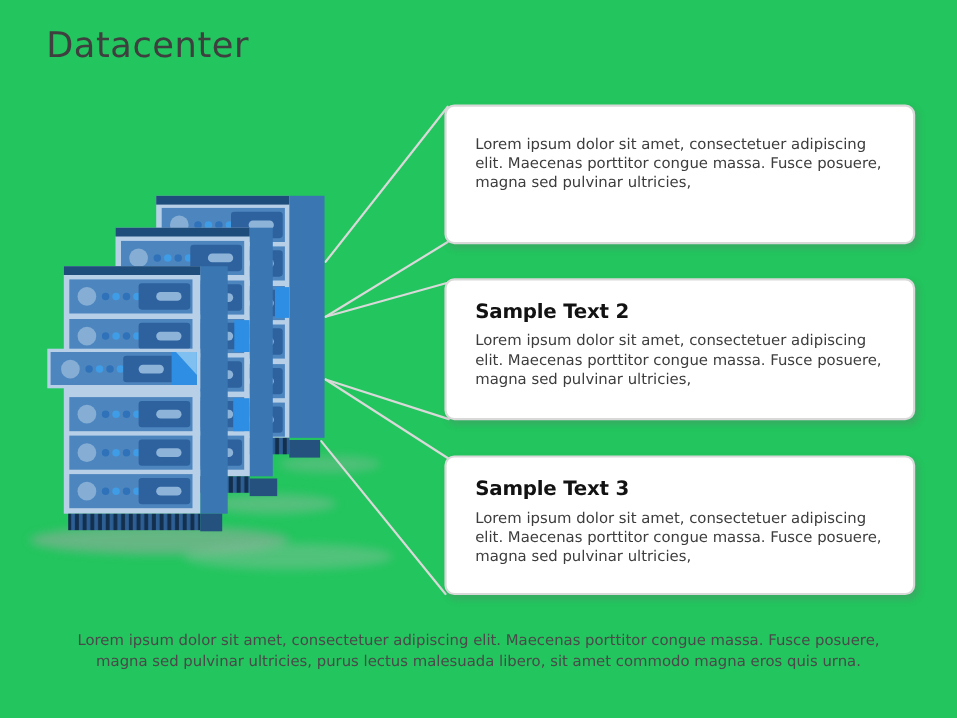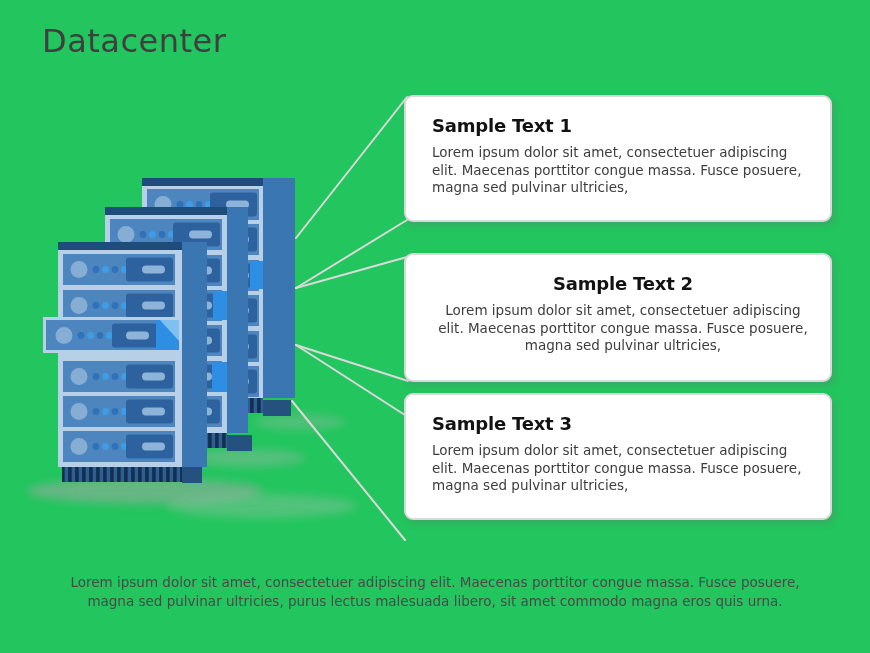--- a/index.html
+++ b/index.html
@@ -17,22 +17,22 @@
     color:#3f3f3f;z-index:3;
   }
   .illustration{position:absolute;left:0;top:0;z-index:1;}
   .callout{
     position:absolute;left:404px;width:428px;box-sizing:border-box;
     background:#ffffff;border:2px solid #d9d9d9;border-radius:9px;
     box-shadow:3px 4px 6px rgba(110,110,110,0.28);
     padding:18px 16px 0 26px;z-index:2;
   }
   .callout-1{top:95px;height:127px;}
-  .callout-2{top:253px;height:129px;text-align:center;}
-  .callout-3{top:393px;height:127px;}
+  .callout-2{top:253px;height:129px;}
+  .callout-3{top:414px;height:127px;}
   .callout h2{
     margin:0;font-size:18px;font-weight:bold;letter-spacing:-0.2px;
     color:#121212;
   }
   .callout p{
     margin:8px 0 0 0;font-size:13.5px;line-height:17.6px;color:#3d3d3d;
   }
   .highlights{position:absolute;left:0;top:566px;width:870px;z-index:2;text-align:center;}
   .highlights h2{
     margin:0;font-size:19px;font-weight:bold;color:#383838;line-height:24px;
@@ -139,21 +139,20 @@
         <rect x="126" y="331.5" width="23" height="8" rx="4" fill="#8db3d9"></rect>
         <rect x="156" y="320" width="23" height="30" fill="#2e8ee3"></rect>
         <polygon points="160,320 179,320 179,341" fill="#7fc0f0"></polygon>
       </g>
       <rect x="62" y="467" width="120" height="15" fill="url(#vents)"></rect>
       <rect x="182" y="467" width="20" height="16" fill="#25517f"></rect>
     </g>
   </svg>
 
   <div class="callout callout-1">
-    <h2>Sample Text 1</h2>
     <p>Lorem ipsum dolor sit amet, consectetuer adipiscing elit. Maecenas porttitor congue massa. Fusce posuere, magna sed pulvinar ultricies,</p>
   </div>
 
   <div class="callout callout-2">
     <h2>Sample Text 2</h2>
     <p>Lorem ipsum dolor sit amet, consectetuer adipiscing elit. Maecenas porttitor congue massa. Fusce posuere, magna sed pulvinar ultricies,</p>
   </div>
 
   <div class="callout callout-3">
     <h2>Sample Text 3</h2>

